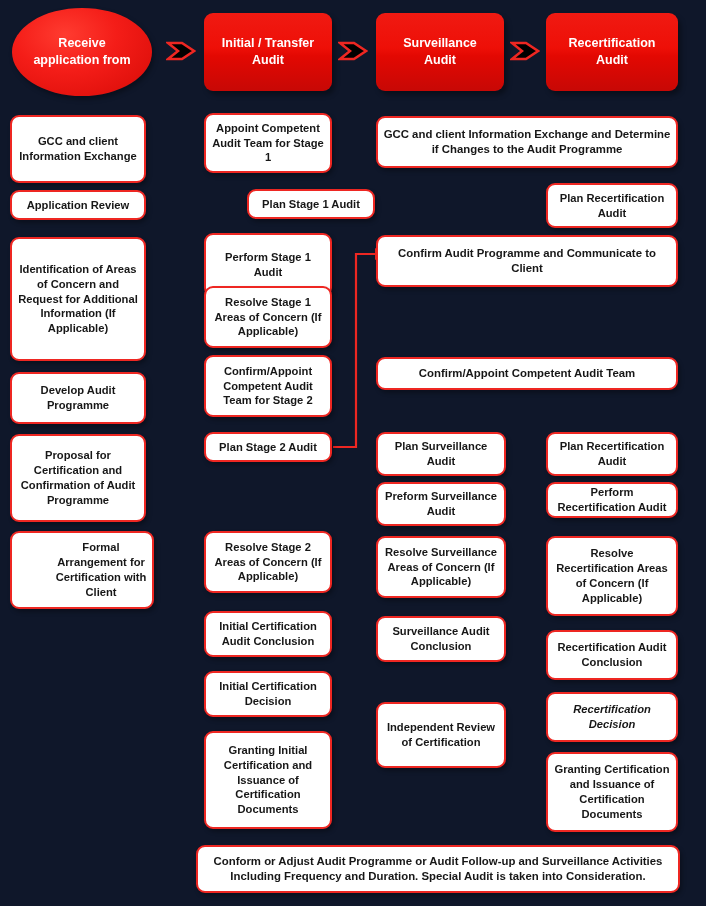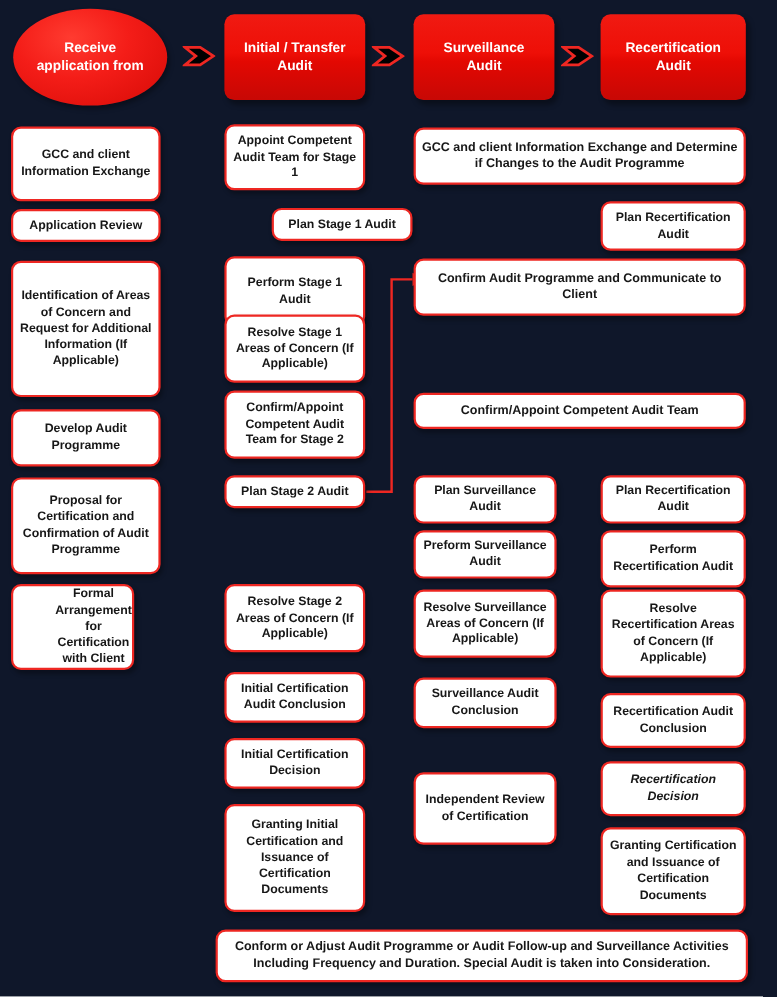--- a/index.html
+++ b/index.html
@@ -135,21 +135,21 @@
   <div class="pbox" style="left:10px; top:115px; width:136px; height:68px;text-align:center;">GCC and client Information Exchange</div>
 
   <div class="pbox" style="left:10px; top:190px; width:136px; height:30px;">Application Review</div>
 
   <div class="pbox" style="left:10px; top:237px; width:136px; height:124px;">Identification of Areas of Concern and Request for Additional Information (If Applicable)</div>
 
   <div class="pbox" style="left:10px; top:372px; width:136px; height:52px;">Develop Audit Programme</div>
 
   <div class="pbox" style="left:10px; top:434px; width:136px; height:88px;">Proposal for Certification and Confirmation of Audit Programme</div>
 
-  <div class="pbox" style="left:10px; top:531px; width:112px; height:78px;padding-left:43px;">Formal Arrangement for Certification with Client</div>
+  <div class="pbox" style="left:10px; top:531px; width:144px; height:78px;padding-left:43px;">Formal Arrangement for Certification with Client</div>
 
   <div class="pbox" style="left:204px; top:113px; width:128px; height:60px;">Appoint Competent Audit Team for Stage 1</div>
 
   <div class="pbox" style="left:204px; top:189px; width:128px; height:30px;margin-left:43px;">Plan Stage 1 Audit</div>
 
   <div class="pbox" style="left:204px; top:233px; width:128px; height:64px;">Perform Stage 1 Audit</div>
 
   <div class="pbox" style="left:204px; top:286px; width:128px; height:62px;">Resolve Stage 1 Areas of Concern (If Applicable)</div>
 
   <div class="pbox" style="left:204px; top:355px; width:128px; height:62px;">Confirm/Appoint Competent Audit Team for Stage 2</div>
@@ -178,21 +178,21 @@
   <div class="pbox" style="left:376px; top:482px; width:130px; height:44px;">Preform Surveillance Audit</div>
 
   <div class="pbox" style="left:376px; top:536px; width:130px; height:62px;">Resolve Surveillance Areas of Concern (If Applicable)</div>
 
   <div class="pbox" style="left:376px; top:616px; width:130px; height:46px;">Surveillance Audit Conclusion</div>
 
   <div class="pbox" style="left:376px; top:702px; width:130px; height:66px;">Independent Review of Certification</div>
 
   <div class="pbox" style="left:546px; top:432px; width:132px; height:44px;">Plan Recertification Audit</div>
 
-  <div class="pbox" style="left:546px; top:482px; width:132px; height:52px;">Perform Recertification Audit</div>
+  <div class="pbox" style="left:546px; top:482px; width:132px; height:36px;">Perform Recertification Audit</div>
 
   <div class="pbox" style="left:546px; top:536px; width:132px; height:80px;">Resolve Recertification Areas of Concern (If Applicable)</div>
 
   <div class="pbox" style="left:546px; top:630px; width:132px; height:50px;">Recertification Audit Conclusion</div>
 
   <div class="pbox" style="left:546px; top:692px; width:132px; height:50px;font-style:italic;">Recertification Decision</div>
 
   <div class="pbox" style="left:546px; top:752px; width:132px; height:80px;">Granting Certification and Issuance of Certification Documents</div>
 
   <div class="pbox wide" style="left:196px; top:845px; width:484px; height:48px;">Conform or Adjust Audit Programme or Audit Follow-up and Surveillance Activities Including Frequency and Duration. Special Audit is taken into Consideration.</div>

